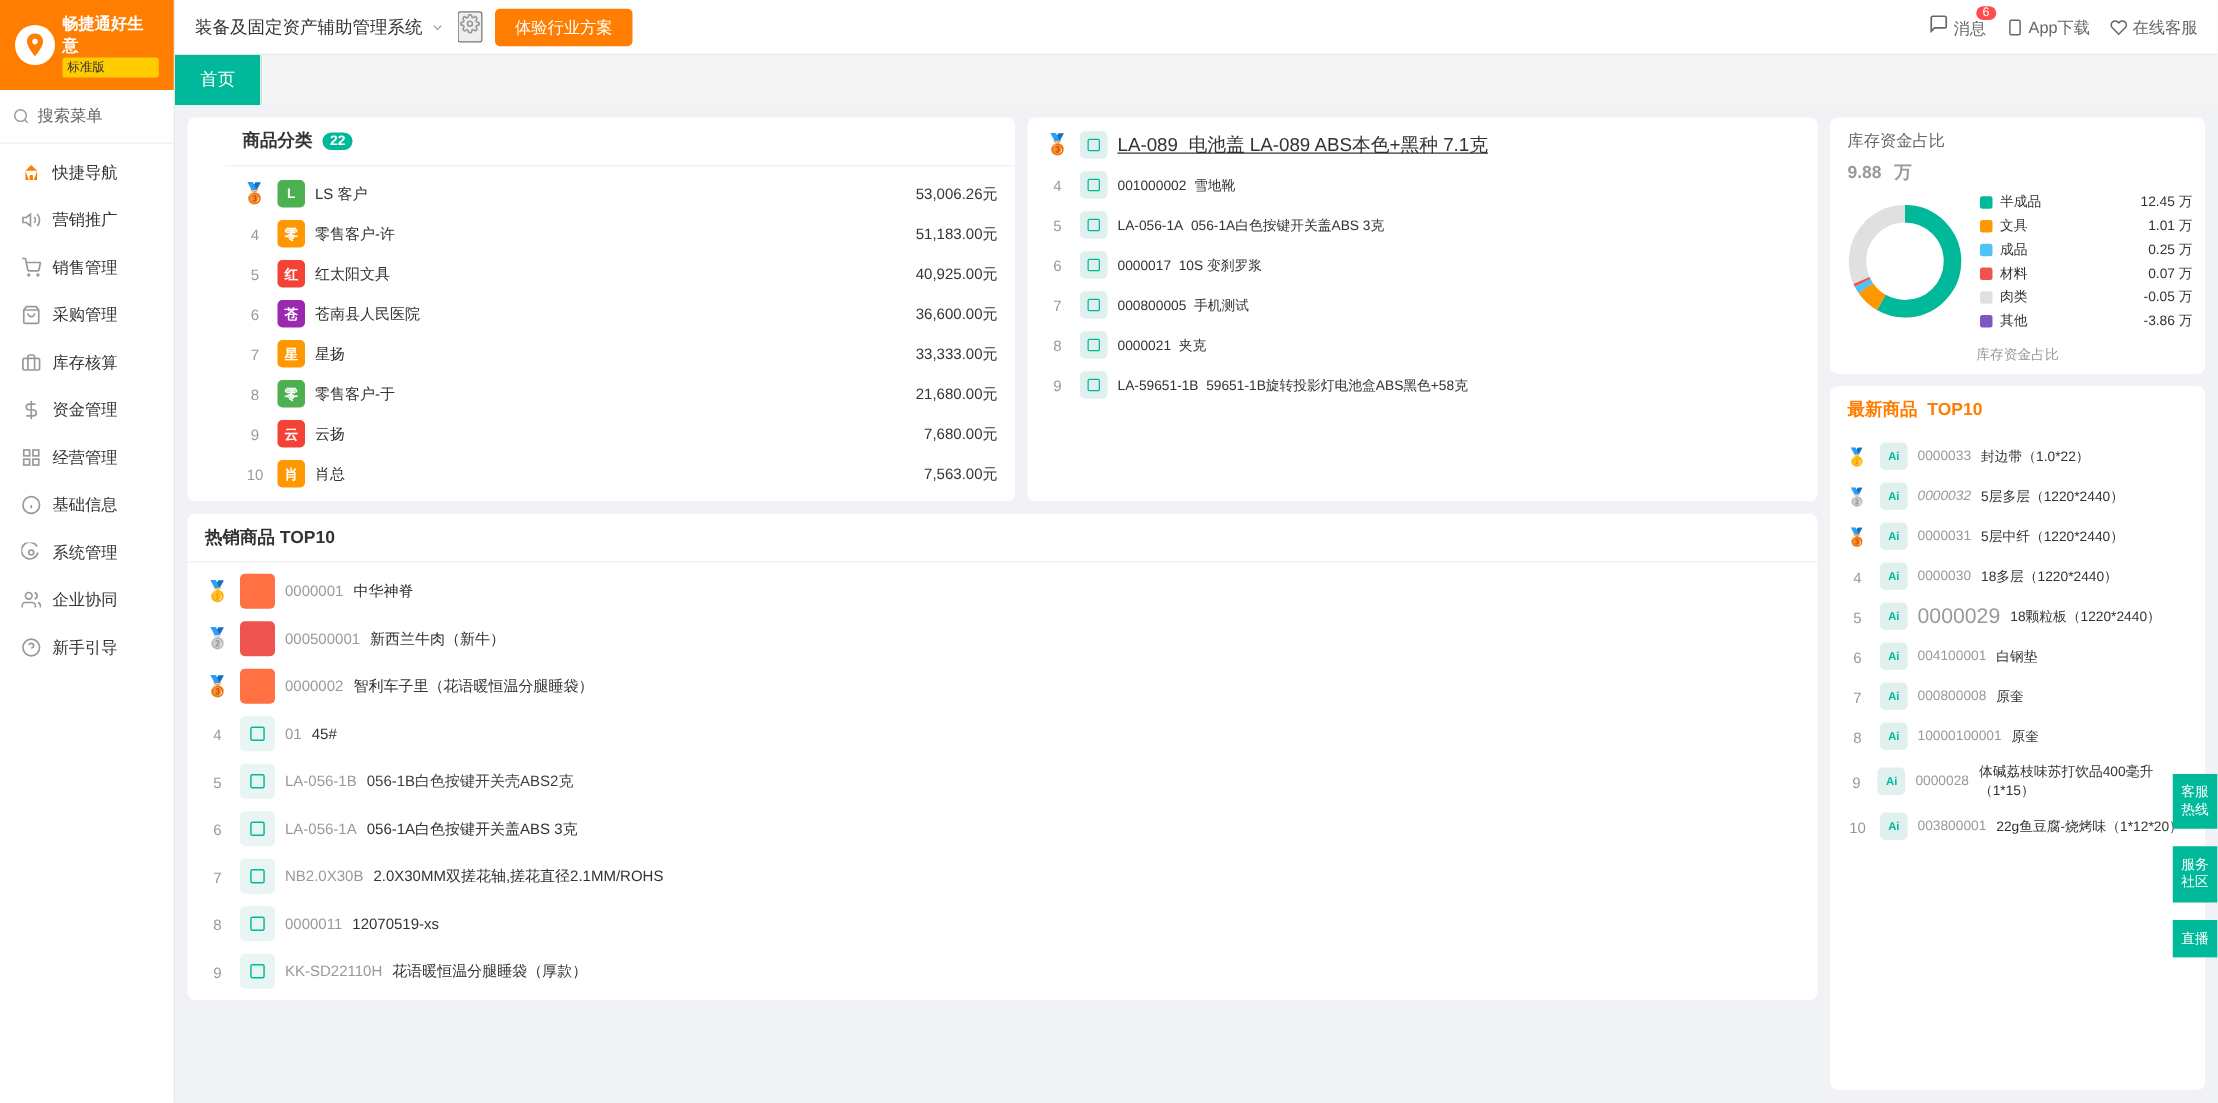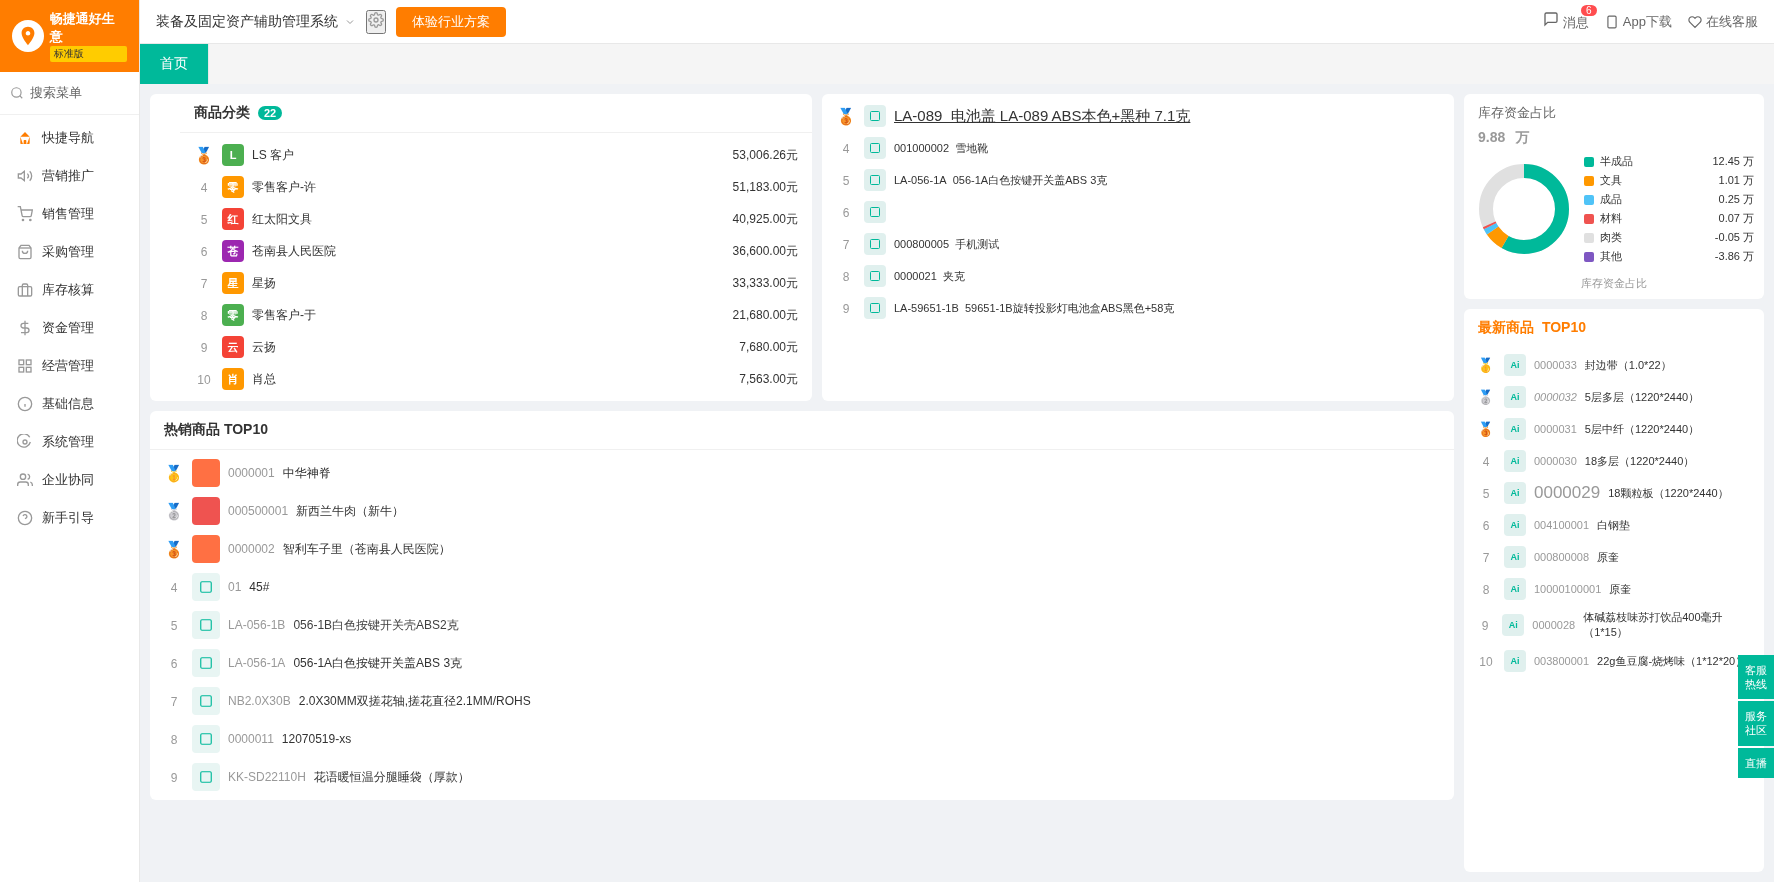--- a/index.html
+++ b/index.html
@@ -113,22 +113,22 @@
 
     
     .new-products-card { flex: 1; }
     .new-products-header { padding: 10px 14px; font-size: 14px; font-weight: bold; color: #333; }
     .new-products-header span { color: #ff7d00; }
     .new-prod-list { padding: 2px 0; }
     .new-prod-item { display: flex; align-items: center; padding: 5px 12px; gap: 8px; }
 
     
     .float-service {
-      position: fixed; right: 0; bottom: 104px; z-index: 200;
-      display: flex; flex-direction: column; gap: 2px;
+      position: fixed; right: 0; bottom: 116px; z-index: 200;
+      display: flex; flex-direction: column; gap: 14px;
     }
     .float-btn {
       background: #00b99a; color: #fff; font-size: 11px; padding: 8px 6px;
       cursor: pointer; text-align: center; width: 36px; line-height: 1.3;
     }
 
     .scrollable { max-height: 300px; overflow-y: auto; }
     .scrollable::-webkit-scrollbar { width: 4px; }
     .scrollable::-webkit-scrollbar-thumb { background: #ddd; border-radius: 2px; }
   </style>
@@ -403,20 +403,21 @@
     </div>
     <div style="flex:1;font-size:11px;color:#333;">LA-056-1A&nbsp;&nbsp;056-1A白色按键开关盖ABS 3克</div>
   </div>
             <div class="rank-item">
     <div style="width:20px;text-align:center;"><span style="color:#999;font-size:12px;">6</span></div>
     <div style="width:22px;height:22px;background:#e0f0ee;border-radius:4px;display:flex;align-items:center;justify-content:center;flex-shrink:0;">
       <svg width="12" height="12" viewBox="0 0 24 24" fill="none" stroke="#00b99a" stroke-width="2">
                   <rect x="3" y="3" width="18" height="18" rx="2"></rect>
                 </svg>
     </div>
+    <div style="flex:1;font-size:11px;color:#333;">0000017&nbsp;&nbsp;10S 变刹罗浆</div>
   </div>
             <div class="rank-item">
     <div style="width:20px;text-align:center;"><span style="color:#999;font-size:12px;">7</span></div>
     <div style="width:22px;height:22px;background:#e0f0ee;border-radius:4px;display:flex;align-items:center;justify-content:center;flex-shrink:0;">
       <svg width="12" height="12" viewBox="0 0 24 24" fill="none" stroke="#00b99a" stroke-width="2">
                   <rect x="3" y="3" width="18" height="18" rx="2"></rect>
                 </svg>
     </div>
     <div style="flex:1;font-size:11px;color:#333;">000800005&nbsp;&nbsp;手机测试</div>
   </div>
@@ -456,21 +457,21 @@
           <div class="hot-item">
     <div style="width:20px;text-align:center;"><span style="color:#c0c0c0;font-size:16px;">🥈</span></div>
     <div style="width:28px;height:28px;background:#ef5350;border-radius:4px;flex-shrink:0;"></div>
     <div style="font-size:12px;color:#999;flex-shrink:0;">000500001</div>
     <div style="font-size:12px;color:#333;">新西兰牛肉（新牛）</div>
   </div>
           <div class="hot-item">
     <div style="width:20px;text-align:center;"><span style="color:#cd7f32;font-size:16px;">🥉</span></div>
     <div style="width:28px;height:28px;background:#ff7043;border-radius:4px;flex-shrink:0;"></div>
     <div style="font-size:12px;color:#999;flex-shrink:0;">0000002</div>
-    <div style="font-size:12px;color:#333;">智利车子里（苍南县人民医院）</div>
+    <div style="font-size:12px;color:#333;">智利车子里（花语暖恒温分腿睡袋）</div>
   </div>
           <div class="hot-item">
     <div style="width:20px;text-align:center;"><span style="color:#999;font-size:12px;">4</span></div>
     <div style="width:28px;height:28px;background:#e8f5f3;border-radius:4px;display:flex;align-items:center;justify-content:center;flex-shrink:0;">
       <svg width="14" height="14" viewBox="0 0 24 24" fill="none" stroke="#00b99a" stroke-width="2">
                 <rect x="3" y="3" width="18" height="18" rx="2"></rect>
               </svg>
     </div>
     <div style="font-size:12px;color:#999;flex-shrink:0;">01</div>
     <div style="font-size:12px;color:#333;">45#</div>

